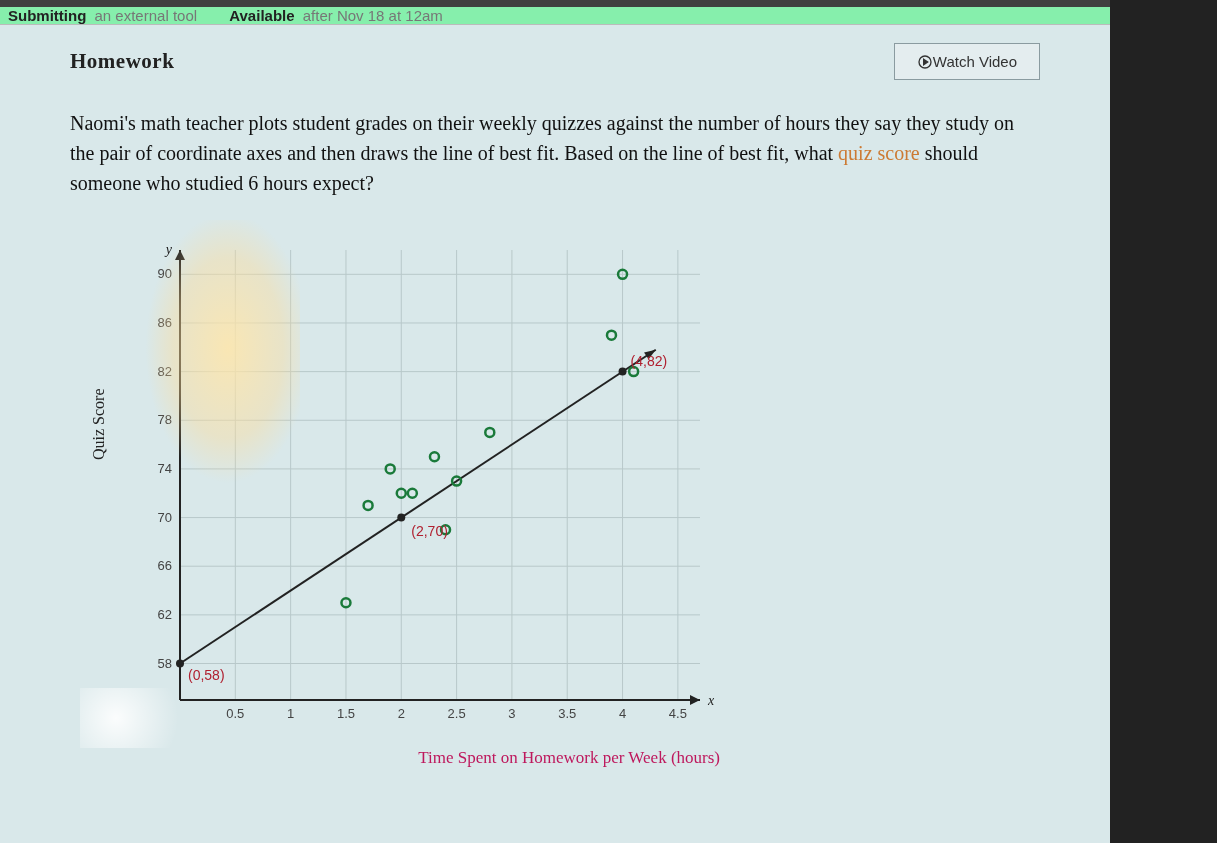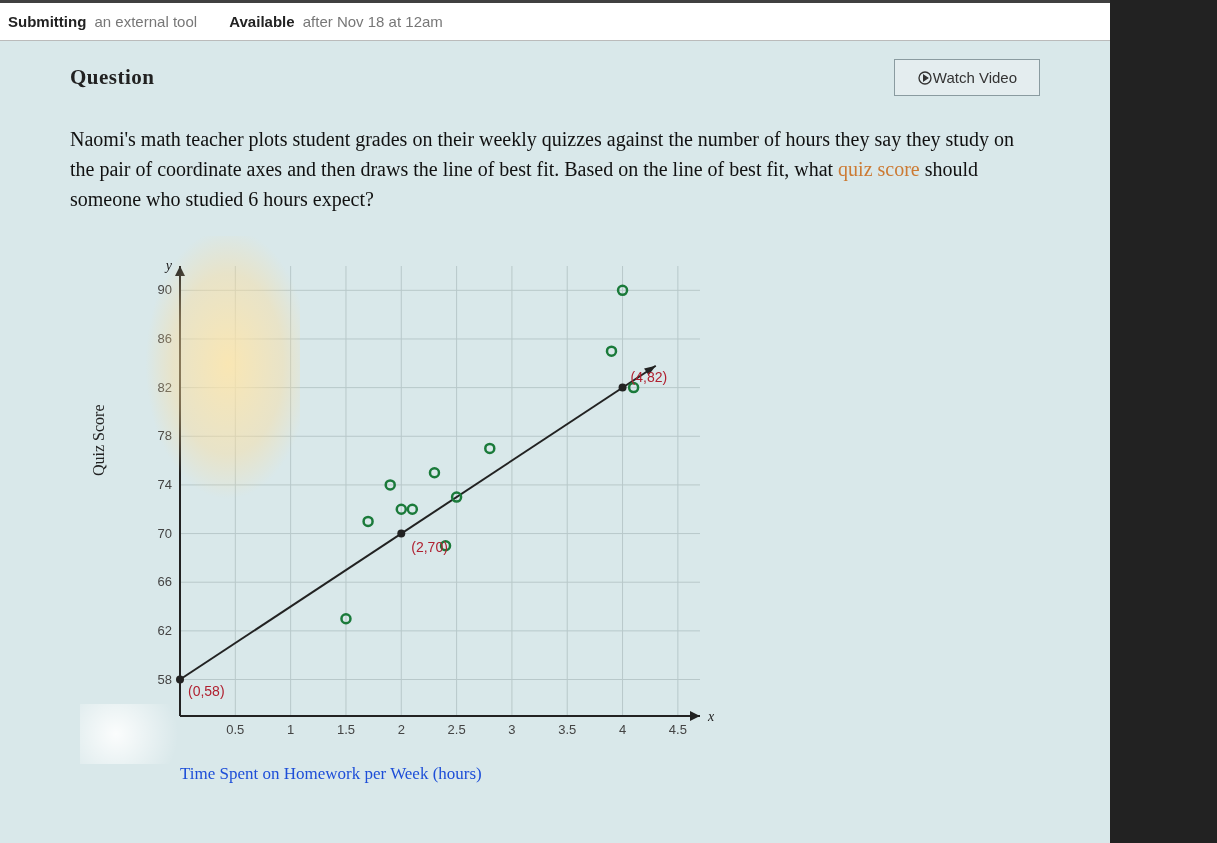--- a/index.html
+++ b/index.html
@@ -10,24 +10,24 @@
   height: 843px;
   overflow: hidden;
 }
 .page {
   background: #d9e8ea;
   width: 1110px;
   height: 843px;
   position: relative;
 }
 .top-bar {
-  background: #ffffff;
-  border-top: 3px solid #404040;
+  background: #86efac;
+  border-top: 7px solid #404040;
   border-bottom: 1px solid #bbb;
-  padding: 10px 8px;
+  padding: 0 8px;
   font-family: Arial, sans-serif;
   font-size: 15px;
   color: #333;
 }
 .top-bar .bold { font-weight: bold; color: #222; }
 .top-bar .gray { color: #777; margin-left: 4px; }
 .top-bar .avail { margin-left: 28px; }
 .content {
   padding: 18px 70px 0 70px;
 }
@@ -77,22 +77,22 @@
   transform: rotate(-90deg);
   transform-origin: left top;
   font-family: Georgia, serif;
   font-size: 16px;
   color: #222;
 }
 svg.chart { display: block; }
 .xlabel {
   font-family: Georgia, serif;
   font-size: 17px;
-  color: #1d4ed8;
-  text-align: left;
+  color: #be185d;
+  text-align: right;
   width: 540px;
   margin-left: 60px;
   margin-top: 8px;
 }
 .smudge {
   position: absolute;
   left: 0px;
   top: -10px;
   width: 180px;
   height: 320px;
@@ -119,21 +119,21 @@
     <span class="gray">an external tool</span>
     <span class="avail">
       <span class="bold">Available</span>
       <span class="gray">after Nov 18 at 12am</span>
     </span>
   </div>
 
   <div class="content">
 
     <div class="q-header">
-      <div class="q-title">Question</div>
+      <div class="q-title">Homework</div>
       <div class="q-buttons">
         <div class="btn">
           <svg viewBox="0 0 24 24" fill="none" stroke="#333" stroke-width="2">
             <circle cx="12" cy="12" r="9"></circle>
               <path d="M10 8l6 4-6 4V8z" fill="#333"></path>
           </svg>
           <span>Watch Video</span>
         </div>
       </div>
     </div>

